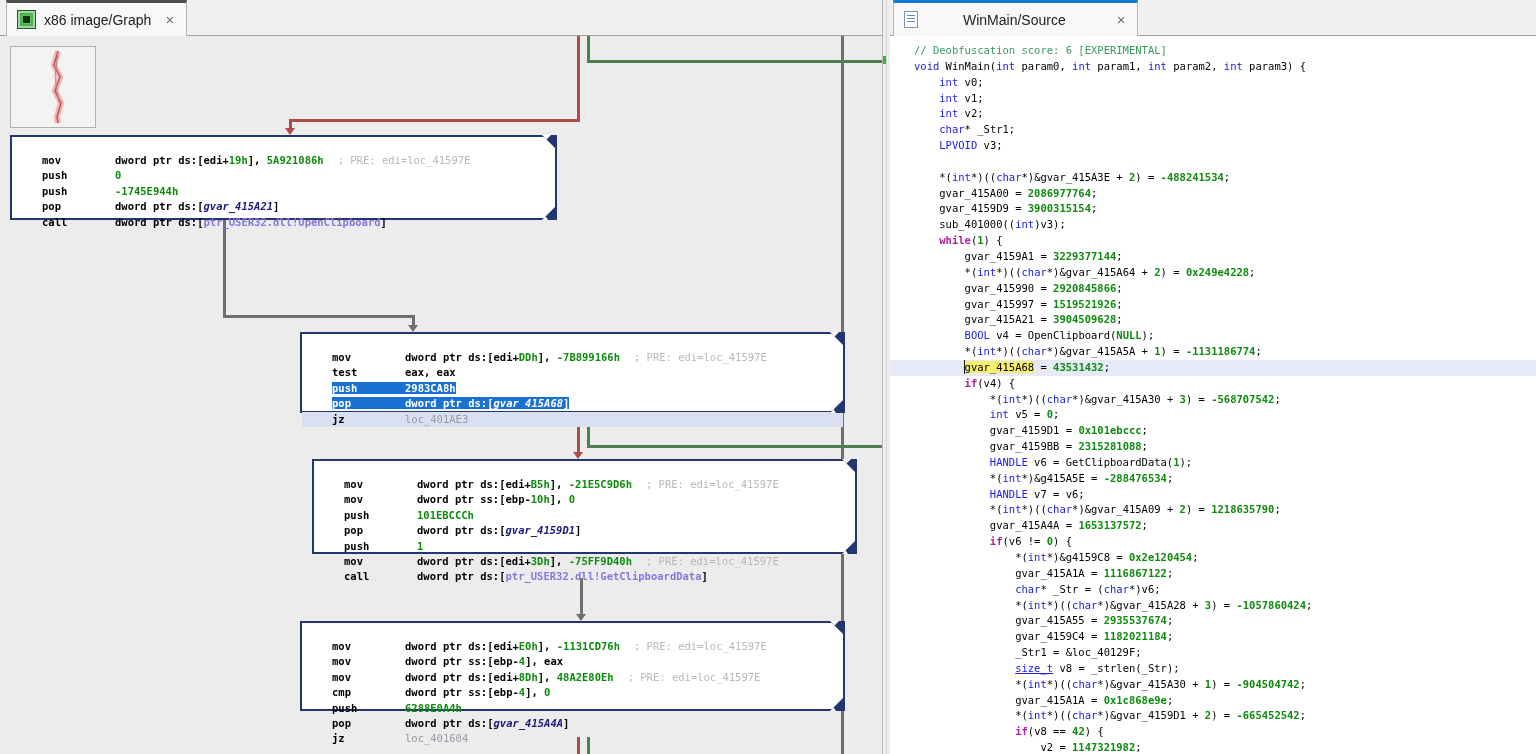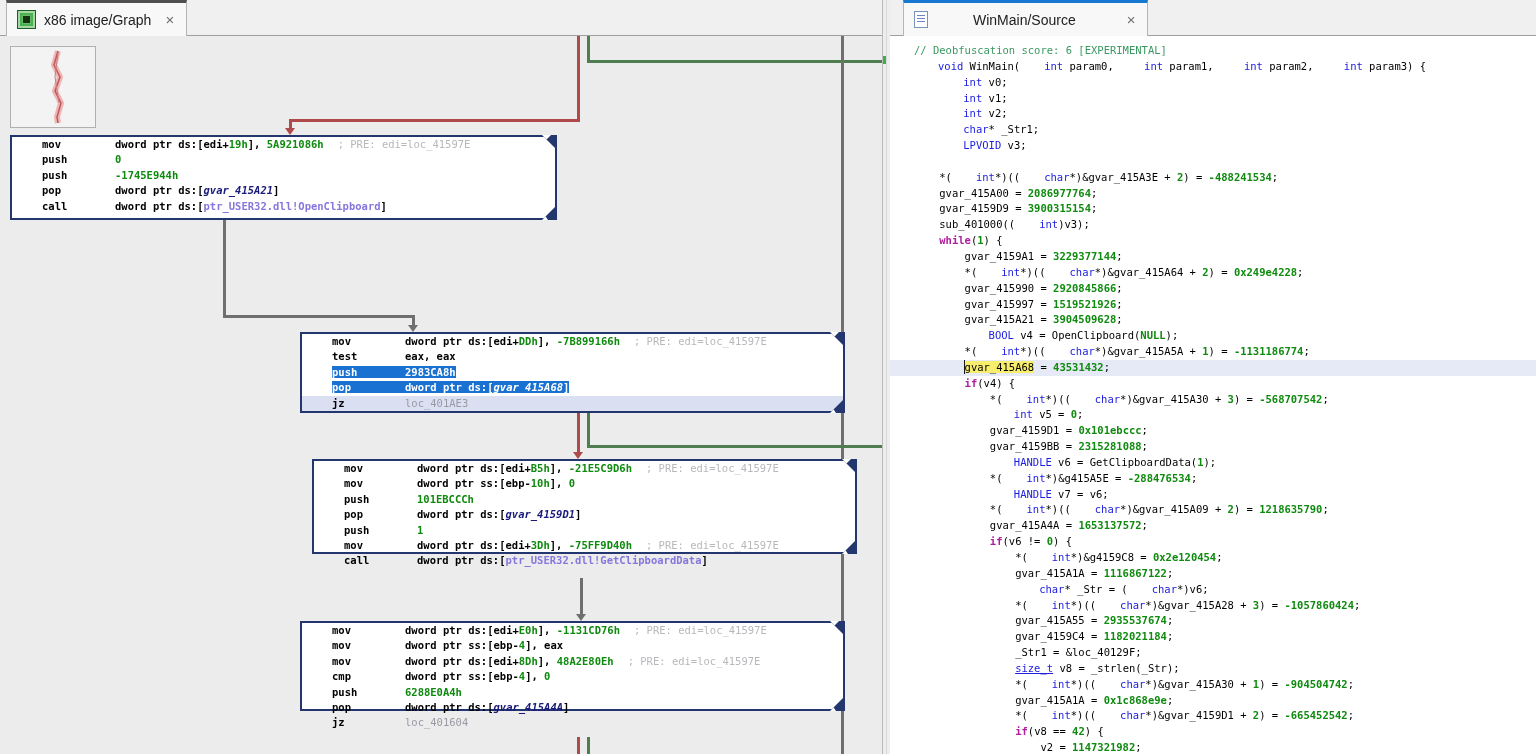--- a/index.html
+++ b/index.html
@@ -15,21 +15,21 @@
   #splitter .inner-line{position:absolute;top:0;bottom:0;left:3px;width:1px;background:#d8d8d8;}
   #scroll-tick{position:absolute;left:0;top:56px;width:3px;height:8px;background:#3fae49;}
   #right-pane{left:890px;width:646px;background:#ffffff;}
 
   .tabbar{position:absolute;left:0;right:0;top:0;height:36px;background:#f0f0f0;
           border-bottom:1px solid #9f9f9f;box-sizing:border-box;}
   .tab{position:absolute;top:0;height:36px;display:flex;align-items:center;gap:8px;
        background:#f8f8f8;border-left:1px solid #b5b5b5;border-right:1px solid #b5b5b5;
        box-sizing:border-box;padding:0 12px 0 10px;font-size:14px;color:#1c1c1c;}
   #left-pane .tab{left:6px;border-top:3px solid #4f4f4f;}
-  #right-pane .tab{left:13px;border-top:3px solid var(--c-tab_active_accent,#1778d2);gap:45px;}
+  #right-pane .tab{left:3px;border-top:3px solid var(--c-tab_active_accent,#1778d2);gap:45px;}
   .tab .close{color:#6e6e6e;font-size:15px;line-height:1;margin-left:6px;cursor:default;}
 
   .chip-icon{width:17px;height:17px;background:#4caf50;border:1px solid #1b5e20;
              box-shadow:inset 0 0 0 2px #a5d6a7;position:relative;flex:0 0 auto;}
   .chip-icon::after{content:"";position:absolute;inset:4px;background:#16330f;border:1px solid #66bb6a;}
   .doc-icon{width:12px;height:15px;background:#fff;border:1px solid #7a93b8;position:relative;flex:0 0 auto;}
   .doc-icon::after{content:"";position:absolute;left:2px;right:2px;top:3px;height:9px;
                    background:repeating-linear-gradient(#6a86c8 0 1px,transparent 1px 3px);}
 
   
@@ -40,21 +40,21 @@
   .edge{position:absolute;}
   .e-red{background:var(--c-edge_red,#b04a4a);}
   .e-green{background:var(--c-edge_green,#4e7e50);}
   .e-gray{background:var(--c-edge_gray,#6f6f6f);}
   .arrow{position:absolute;width:0;height:0;border-left:5px solid transparent;border-right:5px solid transparent;}
   .arrow.red{border-top:7px solid var(--c-edge_red,#b04a4a);}
   .arrow.gray{border-top:7px solid var(--c-edge_gray,#6f6f6f);}
 
   .blk{position:absolute;background:#fff;border:2px solid #23366e;box-sizing:border-box;
        font-family:"DejaVu Sans Mono",monospace;font-size:10.5px;font-weight:bold;
-       color:#000;padding-top:0;}
+       color:#000;padding-top:16px;}
   .fold{position:absolute;width:15px;height:15px;background:#23366e;}
   .fold.tr{top:-2px;right:-2px;clip-path:polygon(100% 0,100% 100%,0 0);}
   .fold.tr::after{content:"";position:absolute;inset:0;background:#fff;
                   clip-path:polygon(0 0,60% 0,0 60%);}
   .fold.br{bottom:-2px;right:-2px;clip-path:polygon(100% 0,100% 100%,0 100%);}
   .fold.br::after{content:"";position:absolute;inset:0;background:#fff;
                   clip-path:polygon(0 100%,0 40%,40% 100%);}
 
   .asm-line{white-space:pre;line-height:15.4px;padding-left:30px;}
   .asm-line .mn{display:inline-block;width:73px;}
@@ -68,21 +68,21 @@
   .tk-a{color:var(--c-api,#8677dd);font-weight:bold;}
   .tk-l{color:#9a9aa5;font-weight:normal;}
   .tk-cmt{color:#b8b8bc;font-weight:normal;margin-left:14px;}
 
   
   #source{position:absolute;left:0;right:0;top:36px;bottom:0;background:#fff;overflow:hidden;
           font-family:"DejaVu Sans Mono",monospace;font-size:10.5px;color:#000;padding-top:7px;}
   .src-line{white-space:pre;line-height:15.85px;padding-left:24px;}
   .src-line.cur{background:var(--c-current_line,#e6e9f6);}
   .tk-c{color:#3a9861;}
-  .tk-k{color:#2020e0;margin-left:24px;}
+  .tk-k{color:#2020e0;}
   .tk-u{color:#2020e0;text-decoration:underline;}
   .tk-f{color:#b01fa0;font-weight:bold;}
   .tk-hl{background:var(--c-highlight_yellow,#f7ee6d);position:relative;}
   .cur .tk-hl::before{content:"";position:absolute;left:-1px;top:-1px;bottom:-1px;width:1.5px;background:#1a1a1a;}
 </style>
 </head>
 <body>
 
 <div class="window">
 

